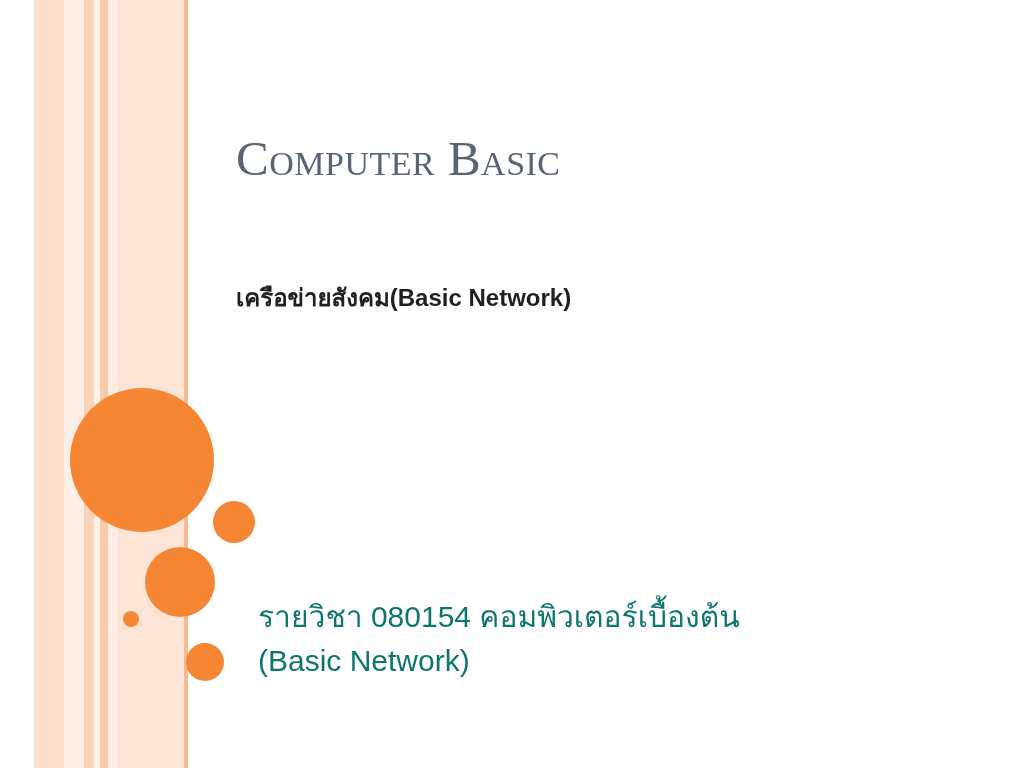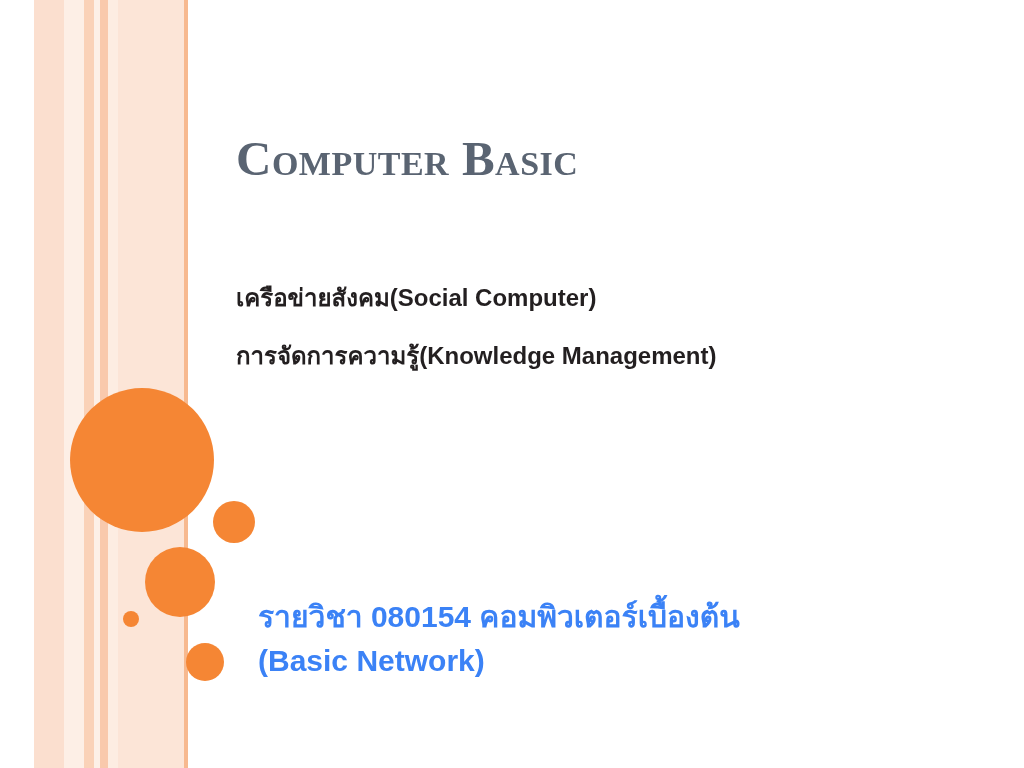--- a/index.html
+++ b/index.html
@@ -59,21 +59,21 @@
     z-index: 5;
   }
   .title {
     position: absolute;
     left: 236px;
     top: 132px;
     width: 740px;
     color: #5A6472;
     font-family: "Liberation Serif", serif;
     font-size: 49px;
-    font-weight: bold;
+    font-weight: normal;
     letter-spacing: 0.5px;
     font-variant: small-caps;
     line-height: 1.1;
   }
   .bullets {
     position: absolute;
     left: 236px;
     top: 286px;
     width: 760px;
   }
@@ -83,23 +83,23 @@
     font-weight: bold;
     line-height: 1.0;
     margin-bottom: 34px;
     white-space: nowrap;
   }
   .course {
     position: absolute;
     left: 258px;
     top: 595px;
     width: 740px;
-    color: #3b82f6;
+    color: #0f766e;
     font-size: 30px;
-    font-weight: bold;
+    font-weight: normal;
     line-height: 1.45;
   }
   .course-line2 {
     display: block;
   }
 </style>
 </head>
 <body>
 
 <div class="slide">
@@ -121,22 +121,21 @@
   <div class="circle c-mid"></div>
   <div class="circle c-sm1"></div>
   <div class="circle c-sm2"></div>
   <div class="circle c-tiny"></div>
 
   <div class="content">
 
     <div class="title">Computer Basic</div>
 
     <div class="bullets">
-      <div class="bullet">เครือข่ายสังคม(Social Computer)</div>
-      <div class="bullet">การจัดการความรู้(Knowledge Management)</div>
+      <div class="bullet">เครือข่ายสังคม(Basic Network)</div>
     </div>
 
     <div class="course">
       <span>รายวิชา 080154 คอมพิวเตอร์เบื้องต้น</span>
       <span class="course-line2">(Basic Network)</span>
     </div>
 
   </div>
 </div>
 

